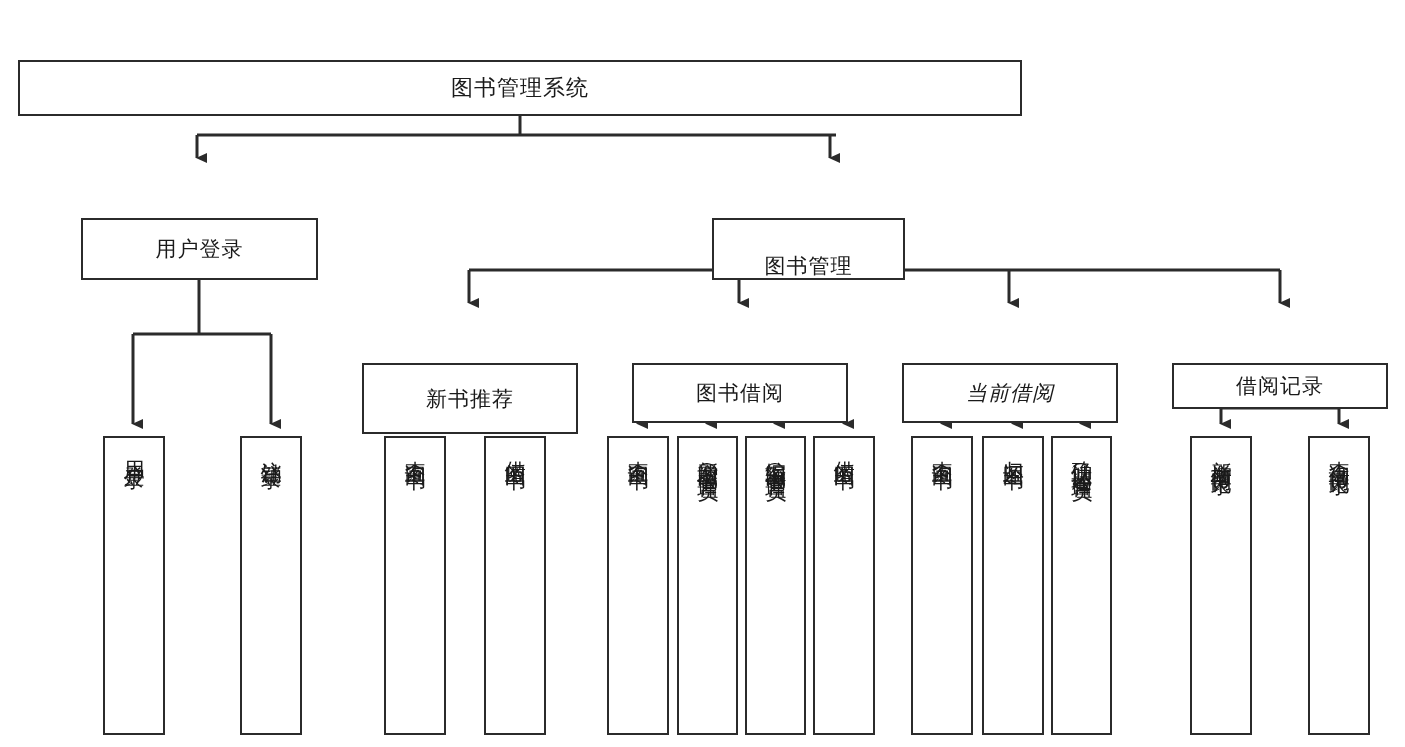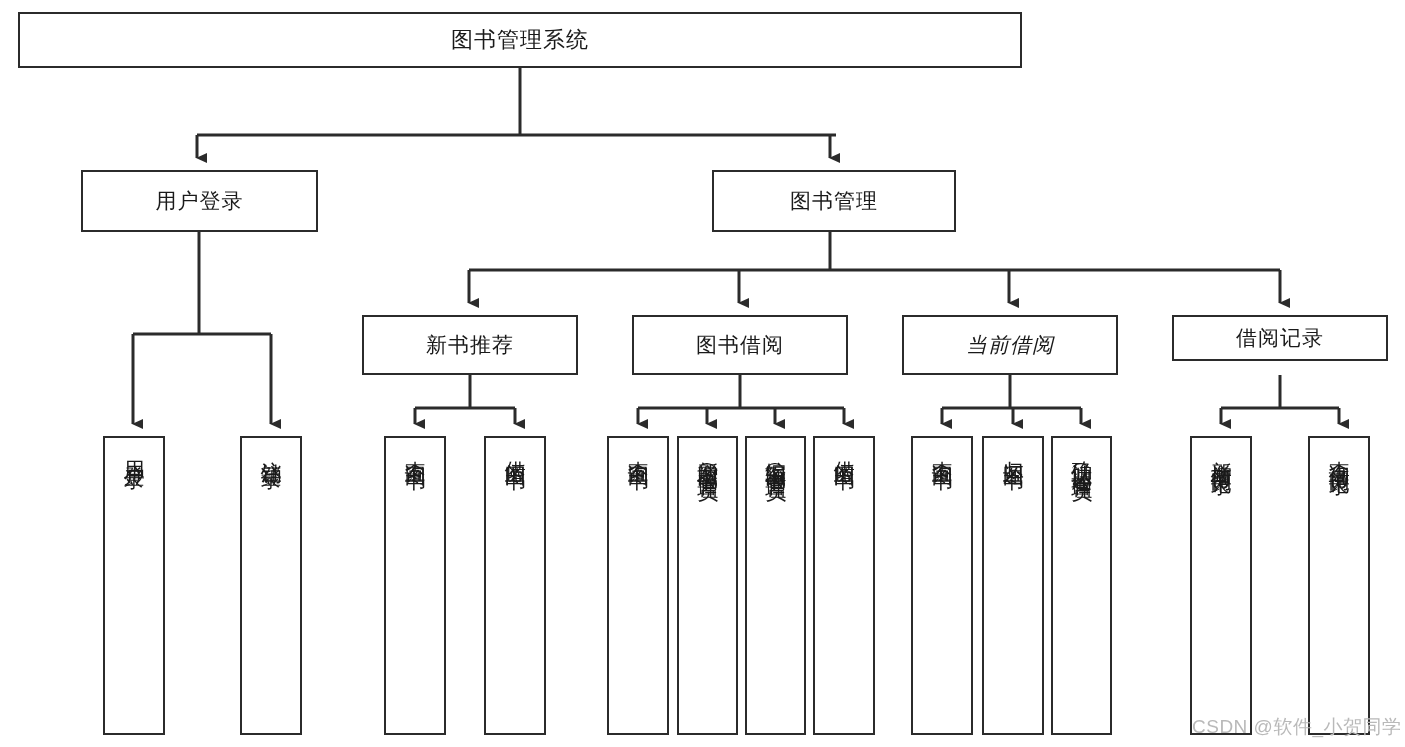--- a/index.html
+++ b/index.html
@@ -32,20 +32,21 @@
     background: #ffffff;
     display: flex;
     align-items: center;
     justify-content: center;
     color: #1a1a1a;
   }
   .node.horizontal {
     font-size: 21px;
     letter-spacing: 1px;
     line-height: 1.2;
+    margin-top: 48px;
   }
   .node.vertical {
     font-size: 21px;
     padding-top: 6px;
     padding-bottom: 6px;
     align-items: flex-start;
     justify-content: center;
   }
   .node.vertical .vtext {
     writing-mode: vertical-rl;
@@ -122,27 +123,27 @@
   </svg>
 
   <div class="node horizontal root" id="root-node" style="left: 18px; top: 12px; width: 1004px; height: 56px;">
     <span>图书管理系统</span>
   </div>
 
   <div id="level2-layer">
       <div class="node horizontal" style="left: 81px; top: 170px; width: 237px; height: 62px;">
         <span>用户登录</span>
       </div>
-      <div class="node horizontal" style="left: 712px; top: 170px; width: 244px; height: 62px;">
+      <div class="node horizontal" style="left: 712px; top: 170px; width: 193px; height: 62px; align-items: flex-end;">
         <span>图书管理</span>
       </div>
     </div>
 
   <div id="level3-layer">
-      <div class="node horizontal" style="left: 362px; top: 315px; width: 216px; height: 60px;">
+      <div class="node horizontal" style="left: 362px; top: 315px; width: 216px; height: 71px;">
         <span>新书推荐</span>
       </div>
       <div class="node horizontal" style="left: 632px; top: 315px; width: 216px; height: 60px; justify-content: center;">
         <span>图书借阅</span>
       </div>
       <div class="node horizontal" style="left: 902px; top: 315px; width: 216px; height: 60px; font-style: italic;">
         <span>当前借阅</span>
       </div>
       <div class="node horizontal" style="left: 1172px; top: 315px; width: 216px; height: 46px;">
         <span>借阅记录</span>
@@ -184,14 +185,13 @@
         <span class="vtext">确认归还（管理员）</span>
       </div>
       <div class="node vertical" style="left: 1190px; top: 436px; width: 62px; height: 299px;">
         <span class="vtext">新增借阅记录</span>
       </div>
       <div class="node vertical" style="left: 1308px; top: 436px; width: 62px; height: 299px;">
         <span class="vtext">查询借阅记录</span>
       </div>
     </div>
 
-  <div class="watermark" style="left: 1192px; top: 714px;">CSDN @软件_小贺同学</div>
 </div>
 
 </body></html>

